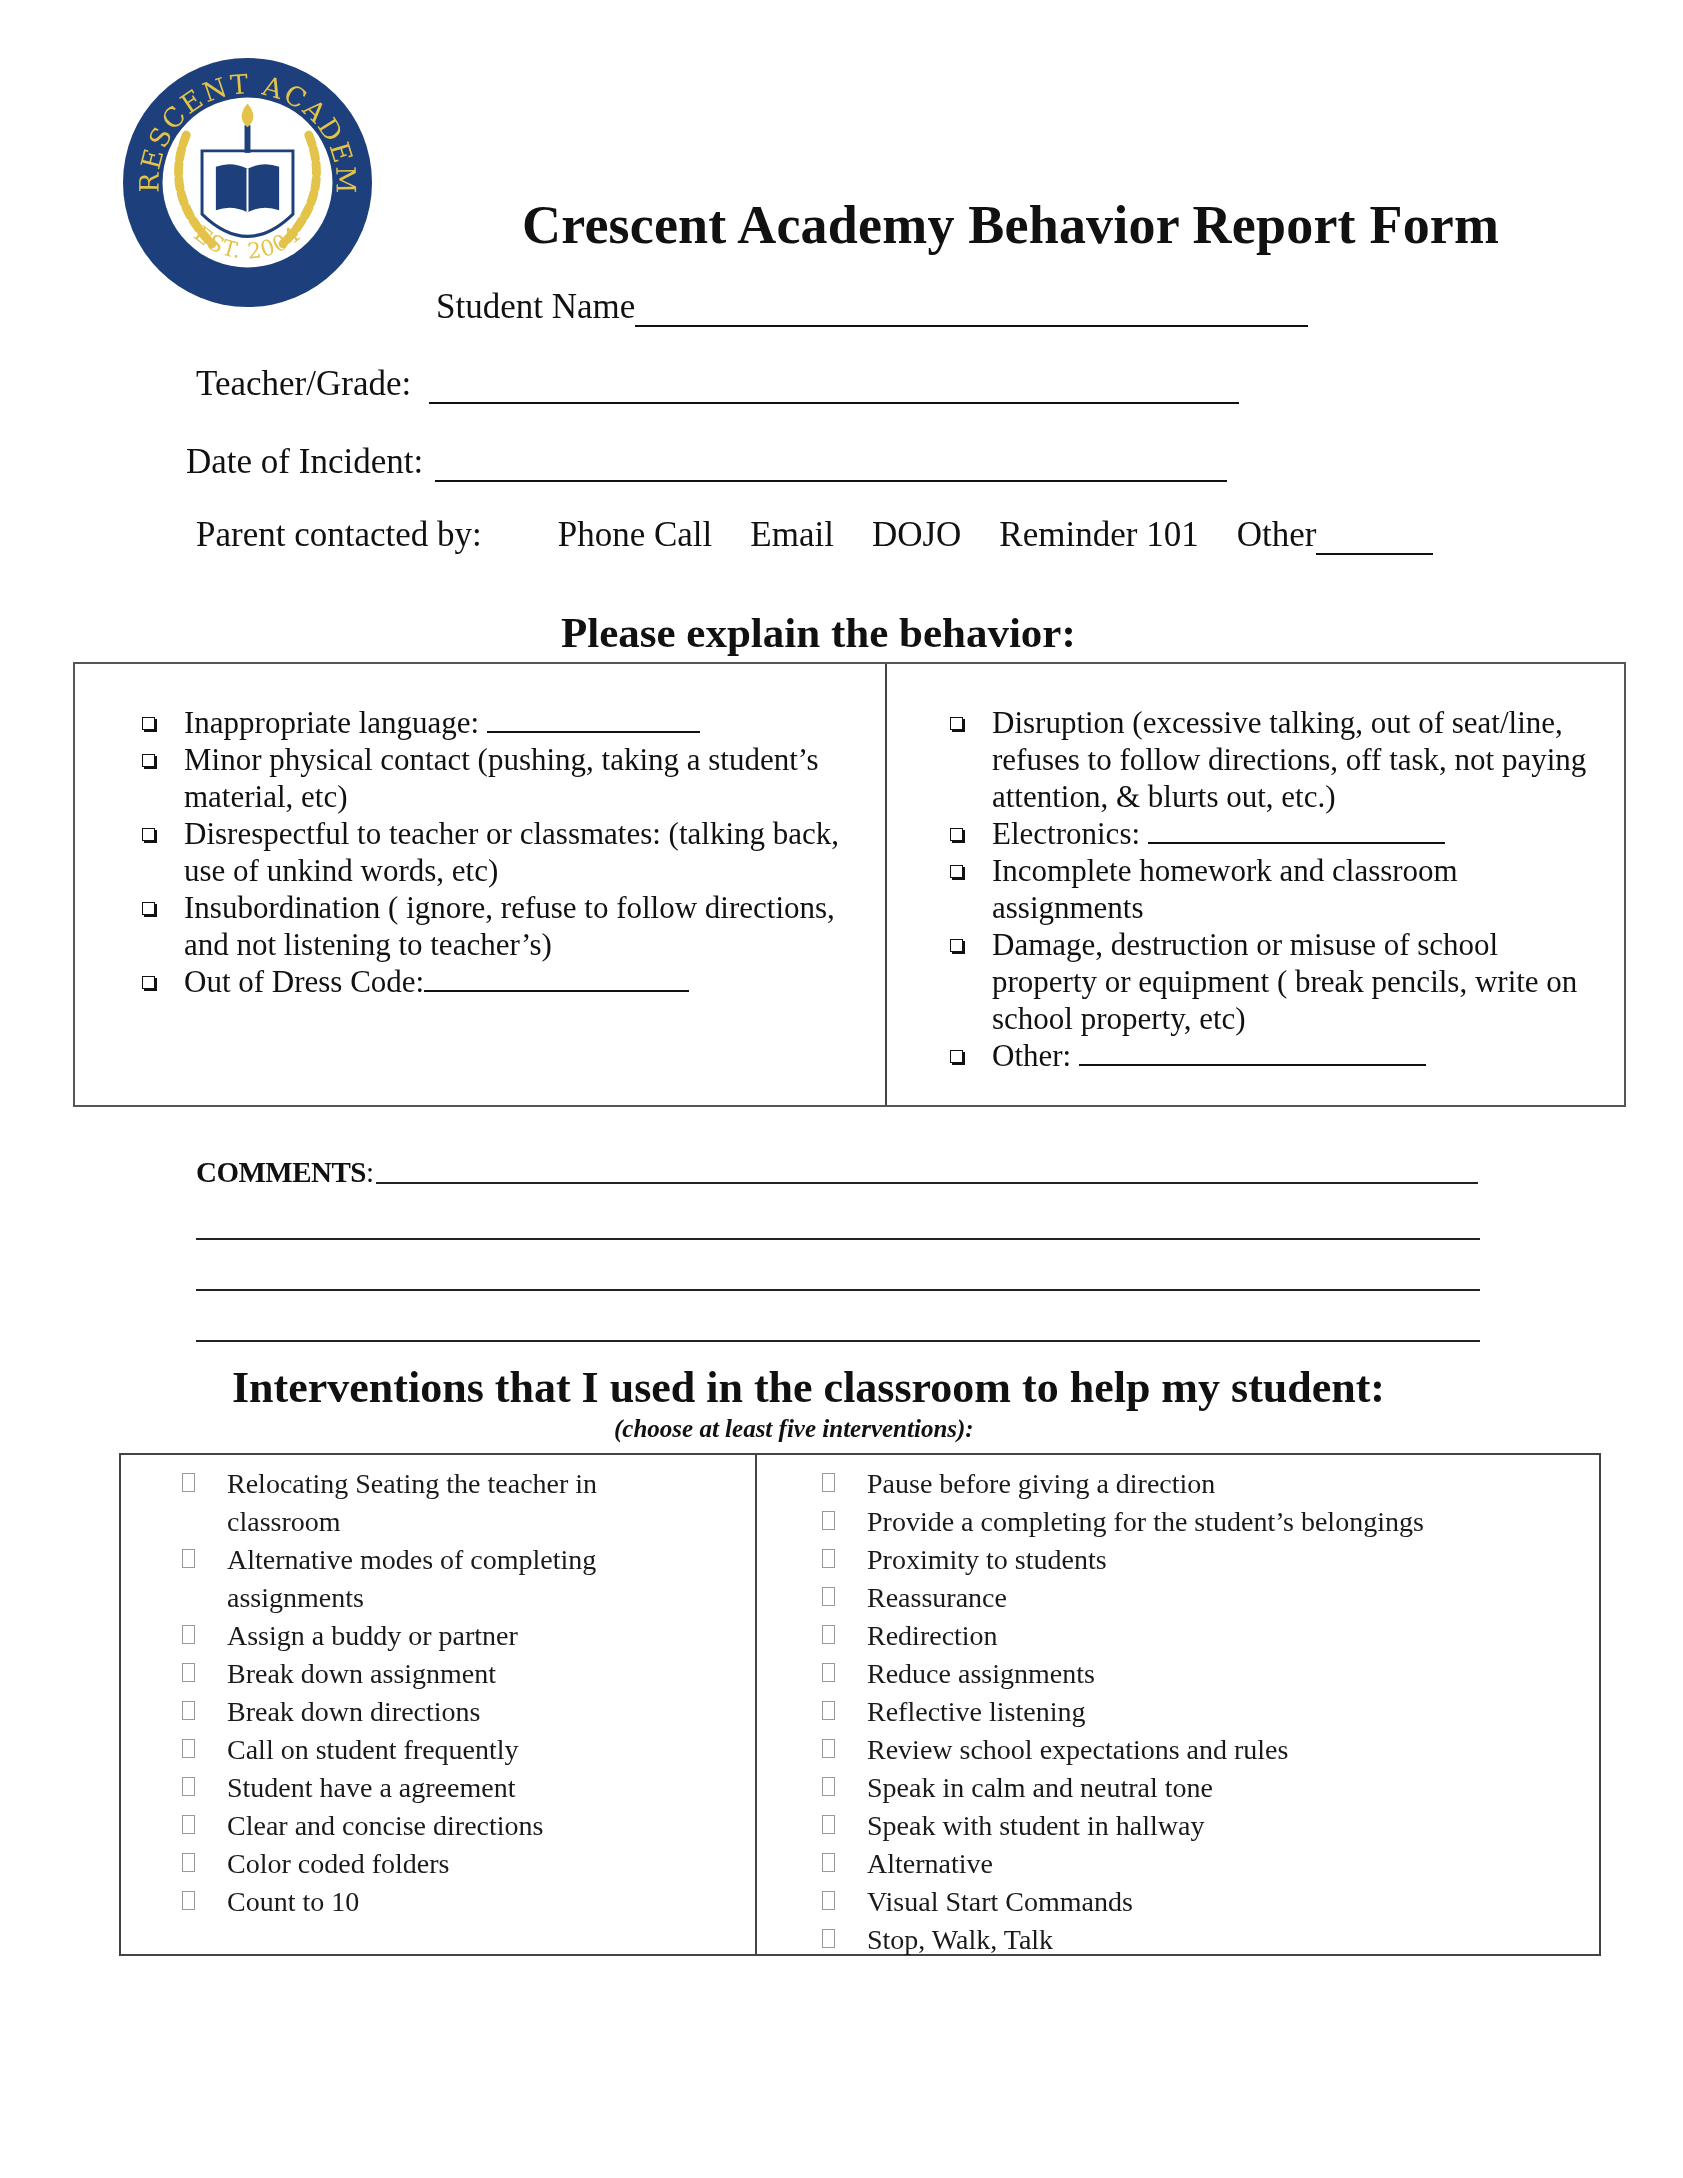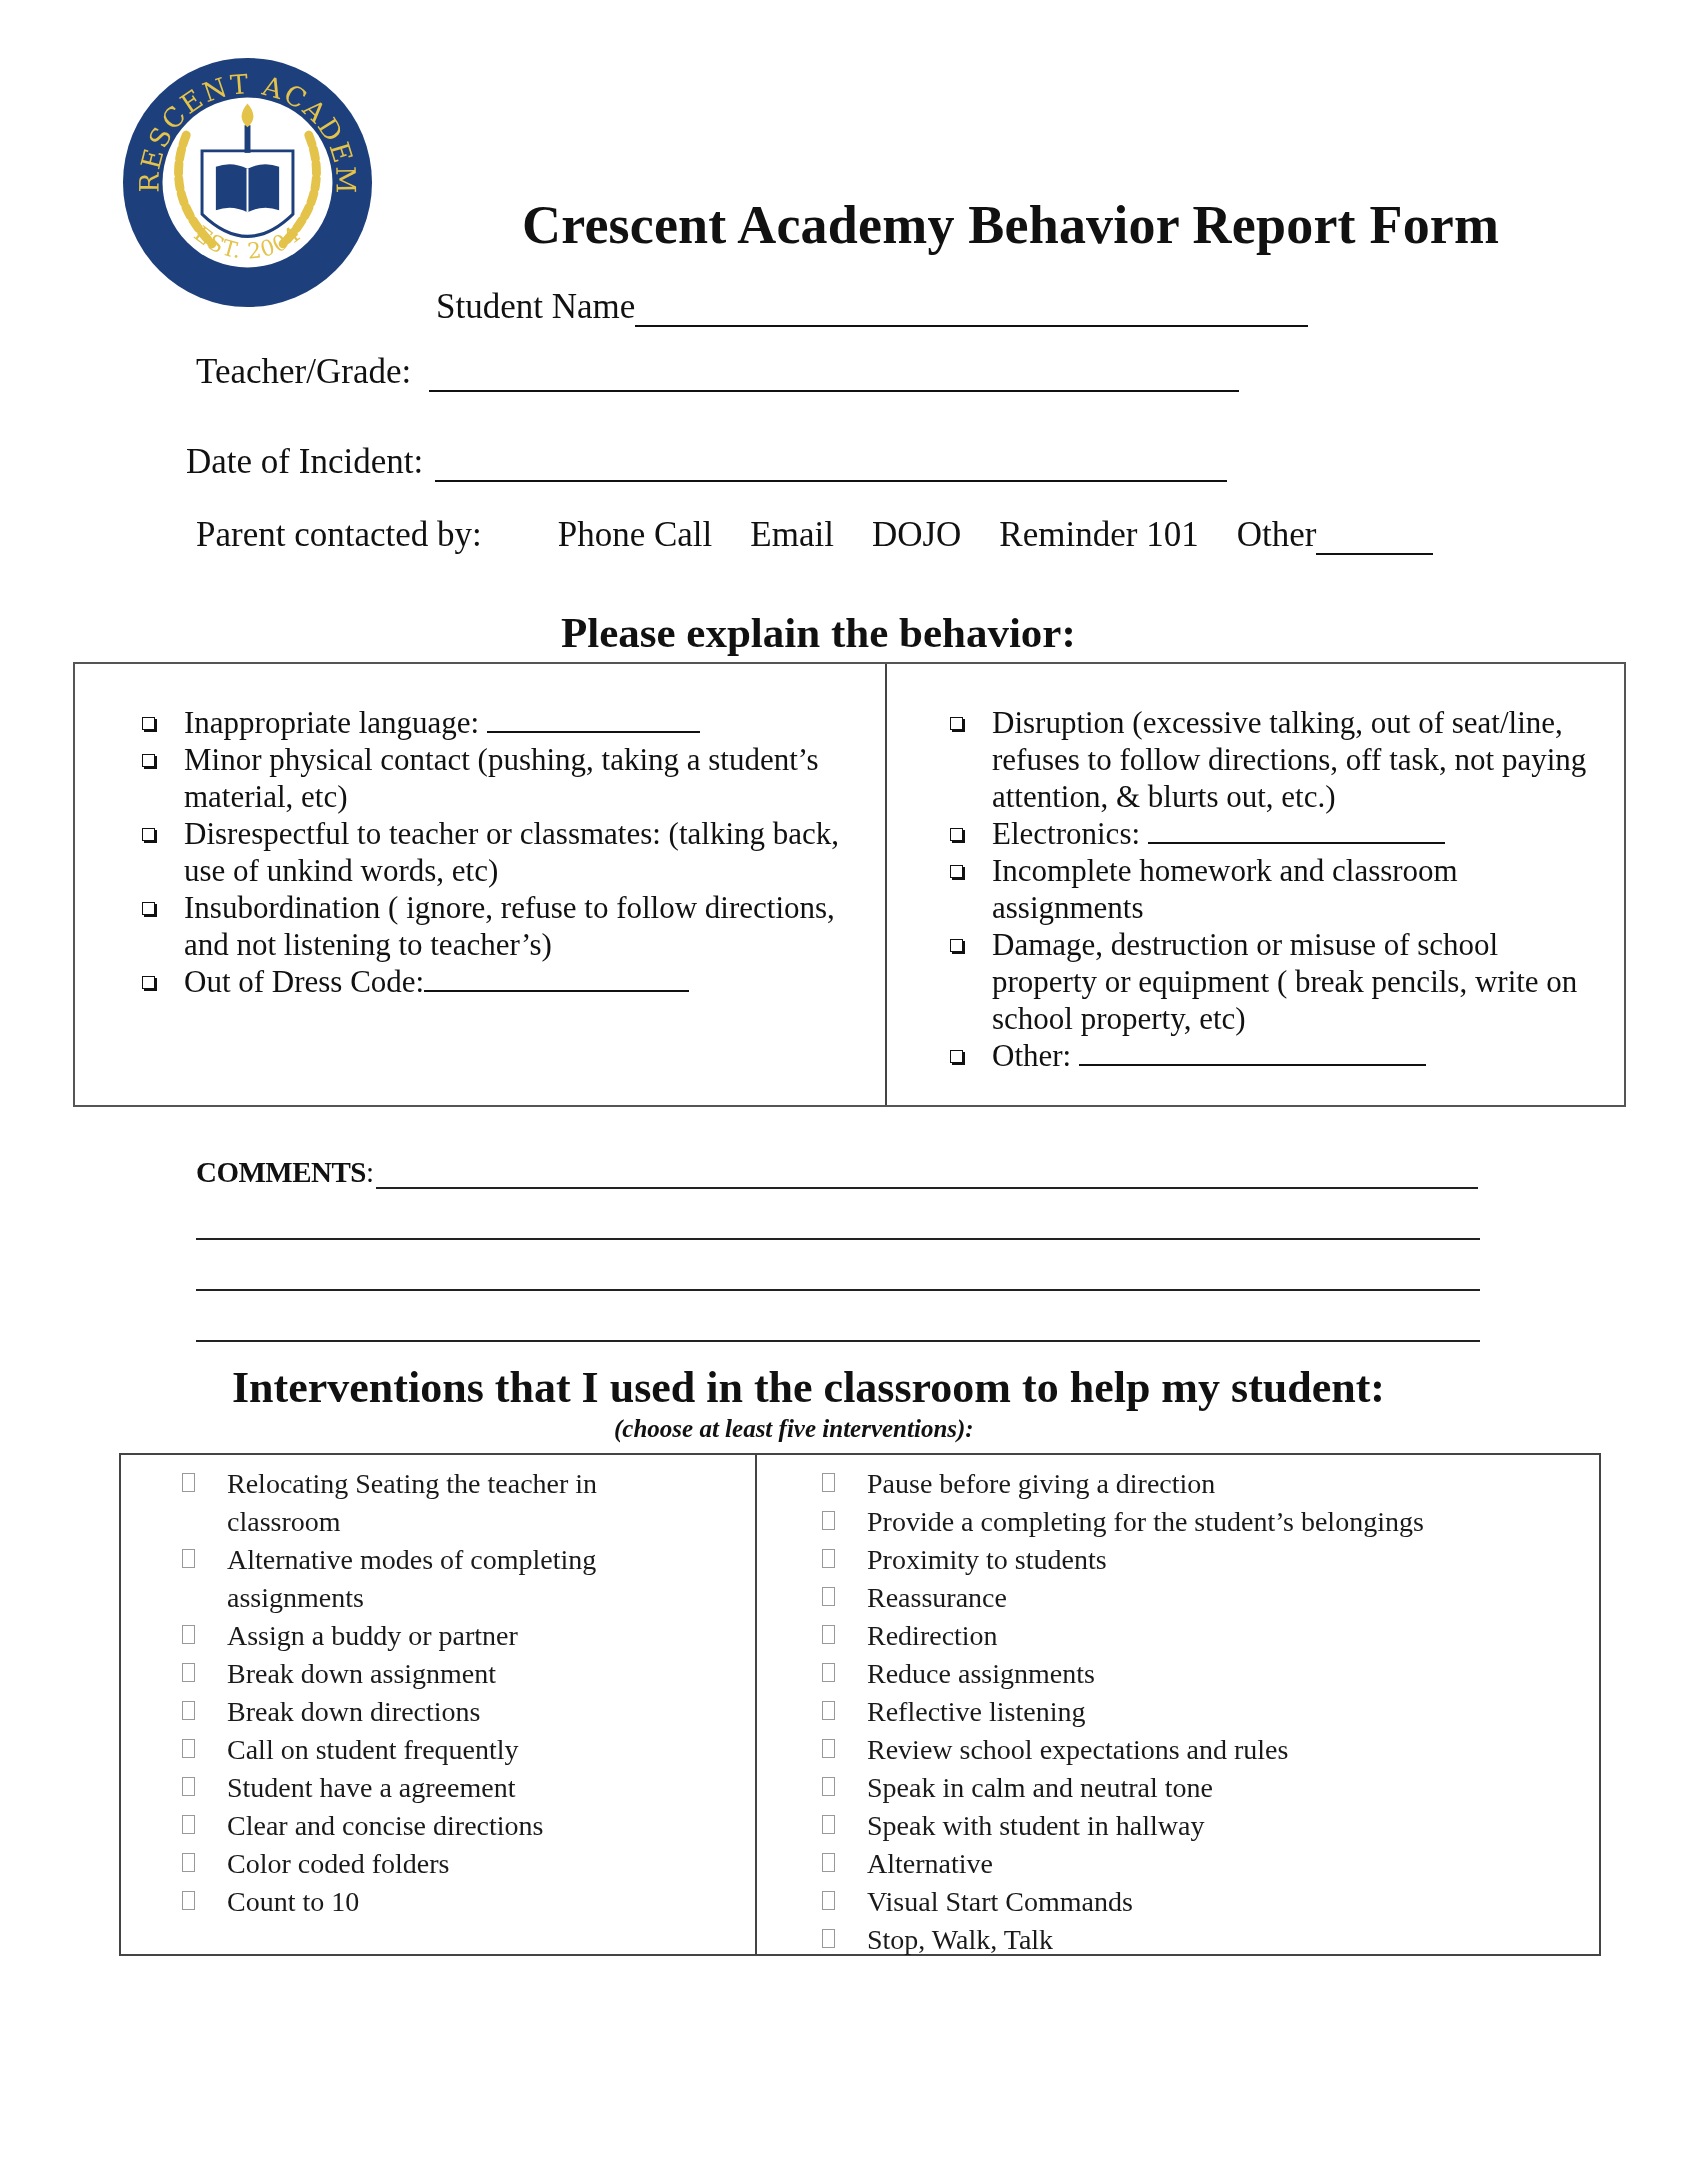--- a/index.html
+++ b/index.html
@@ -24,21 +24,21 @@
   .behavior-col.left { width: 812px; border-right: 2px solid #444; }
   .behavior-col.right { flex: 1; }
   .b-list { position: absolute; top: 40px; list-style: none; font-size: 31px; line-height: 37px; }
   .b-item { display: flex; align-items: flex-start; }
   .b-check { flex: 0 0 auto; width: 13px; height: 13px; border: 1.5px solid #111; box-shadow: 2px 2px 0 #111; margin-top: 13px; }
   .b-text { display: inline-block; }
   .blank { display: inline-block; border-bottom: 2px solid #111; height: 26px; vertical-align: baseline; }
 
   .comments { position: absolute; left: 196px; top: 1156px; width: 1282px; }
   .comments-label { font-size: 29px; font-weight: bold; letter-spacing: -0.5px; }
-  .comments-first { display: flex; align-items: flex-end; }
+  .comments-first { display: flex; align-items: flex-start; }
   .comments-first .line { flex: 1; border-bottom: 2.5px solid #222; height: 28px; margin-left: 2px; }
   .comments-line { border-bottom: 2.5px solid #222; height: 51px; margin-right: -2px; }
 
   .int-heading { position: absolute; left: 232px; top: 1362px; font-size: 44px; font-weight: bold; white-space: nowrap; }
   .int-sub { position: absolute; left: 614px; top: 1415px; font-size: 25px; font-weight: bold; font-style: italic; white-space: nowrap; }
 
   .int-box { position: absolute; left: 119px; top: 1453px; width: 1482px; height: 503px; border: 2px solid #444; display: flex; }
   .int-col { position: relative; height: 100%; }
   .int-col.left { width: 636px; border-right: 2px solid #444; }
   .int-col.right { flex: 1; }
@@ -81,21 +81,21 @@
   </svg>
 </div>
 
 <h1 class="title">Crescent Academy Behavior Report Form</h1>
 
 <div class="field-row" style="left:436px; top:287px;">
   <span>Student Name</span>
   <span class="field-line" style="width:673px; margin-left:0;"></span>
 </div>
 
-<div class="field-row" style="left:196px; top:352px;gap:8px;">
+<div class="field-row" style="left:196px; top:364px;gap:8px;">
   <span>Teacher/Grade:</span>
   <span class="field-line" style="width:810px; margin-left:10px;"></span>
 </div>
 
 <div class="field-row" style="left:186px; top:442px;text-align:center;">
   <span>Date of Incident:</span>
   <span class="field-line" style="width:792px; margin-left:12px;"></span>
 </div>
 
 <div class="contact-row">

